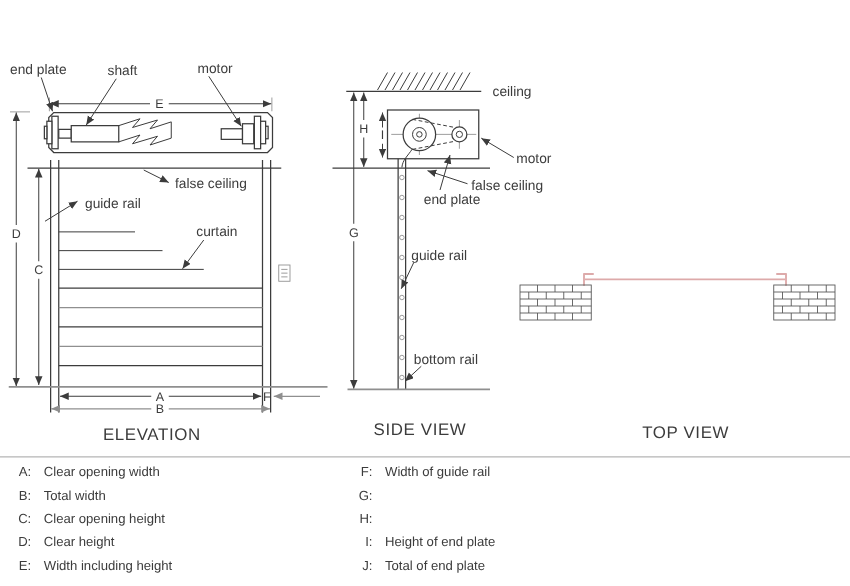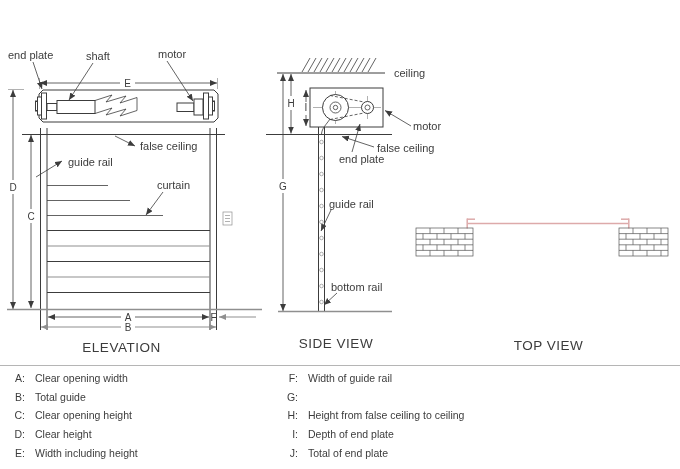--- a/index.html
+++ b/index.html
@@ -335,21 +335,21 @@
 <div class="divider"></div>
 
 <div class="legend">
   <div class="legend-col legend-col-left">
     <div class="legend-row">
       <span class="legend-letter">A:</span>
       <span class="legend-text">Clear opening width</span>
     </div>
     <div class="legend-row">
       <span class="legend-letter">B:</span>
-      <span class="legend-text">Total guide</span>
+      <span class="legend-text">Total width</span>
     </div>
     <div class="legend-row">
       <span class="legend-letter">C:</span>
       <span class="legend-text">Clear opening height</span>
     </div>
     <div class="legend-row">
       <span class="legend-letter">D:</span>
       <span class="legend-text">Clear height</span>
     </div>
     <div class="legend-row">
@@ -360,25 +360,24 @@
   <div class="legend-col legend-col-right">
     <div class="legend-row">
       <span class="legend-letter">F:</span>
       <span class="legend-text">Width of guide rail</span>
     </div>
     <div class="legend-row">
       <span class="legend-letter">G:</span>
     </div>
     <div class="legend-row">
       <span class="legend-letter">H:</span>
-      <span class="legend-text">Height from false ceiling to ceiling</span>
     </div>
     <div class="legend-row">
       <span class="legend-letter">I:</span>
-      <span class="legend-text">Depth of end plate</span>
+      <span class="legend-text">Height of end plate</span>
     </div>
     <div class="legend-row">
       <span class="legend-letter">J:</span>
       <span class="legend-text">Total of end plate</span>
     </div>
   </div>
 </div>
 
 
 

